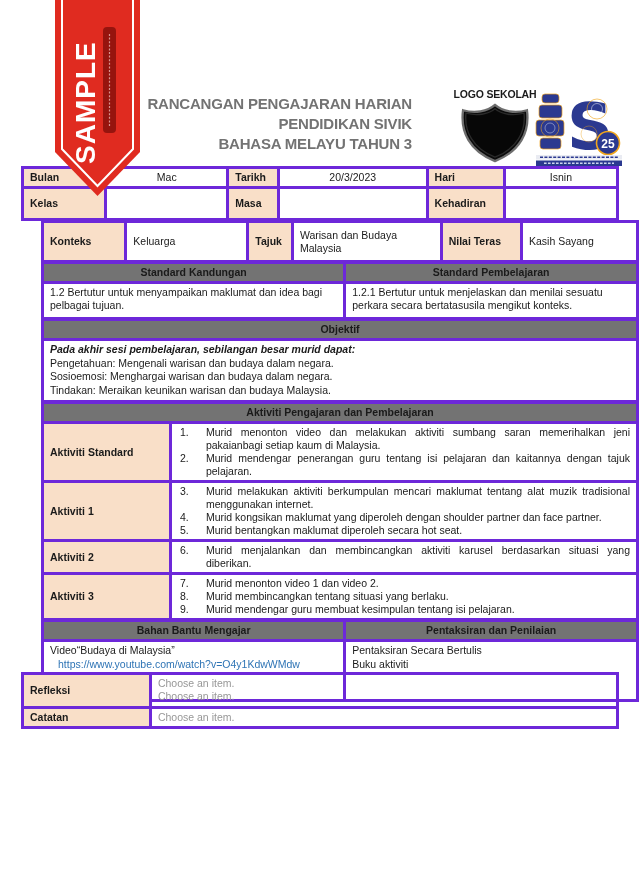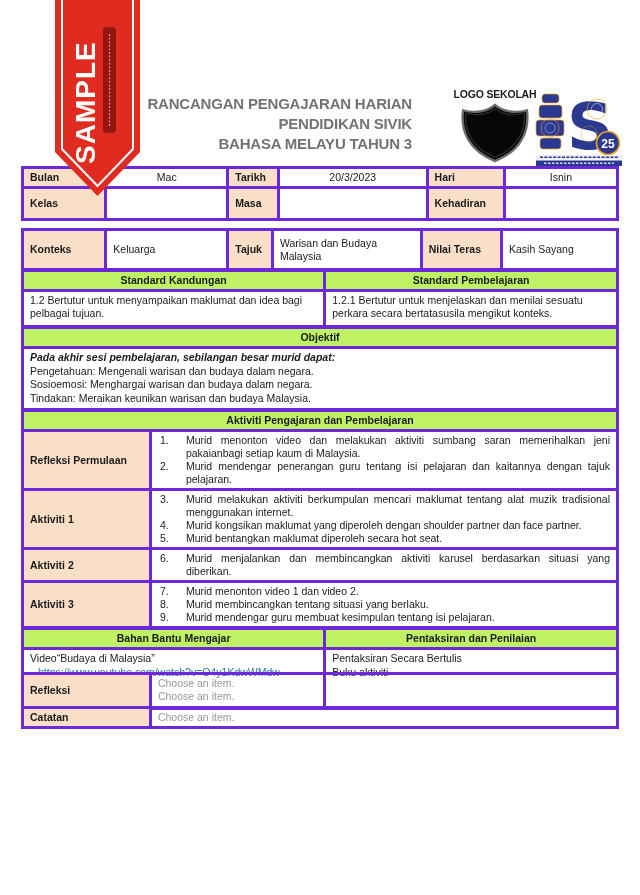--- a/index.html
+++ b/index.html
@@ -18,26 +18,26 @@
 
   
   table { border-collapse:collapse; table-layout:fixed; width:598px; font-size:10.5px; line-height:13px; }
   .tbl { position:absolute; left:21px; }
   td { border:3px solid #6d28d9; padding:2px 6px; vertical-align:middle; overflow:hidden; }
   table { border:2px solid #111; }
   .hdr { background:#F9DFC8; font-weight:bold; }
   .center { text-align:center; }
   .top { vertical-align:top; }
   .t1 { top:166px; }
-  .t2 { top:228px; }
+  .t2 { top:220px;margin-left:20px; }
   .t3 { top:672px; }
   .stack { margin:0; }
   .mt { margin-top:-2px; }
 
-  .sec-hdr { background:#bef264; font-weight:bold; text-align:center; height:18px; padding:2px 4px; }
+  .sec-hdr { background:#737373; font-weight:bold; text-align:center; height:18px; padding:2px 4px; }
   .obj-block { padding:2px 6px 3px 6px; }
   .obj-block div { margin-bottom:0.5px; }
   .bi { font-weight:bold; font-style:italic; }
   .b { font-weight:normal; }
 
   .num-item { display:flex; margin:0 0 0 2px; }
   .num-item .num { width:26px; flex:0 0 26px; }
   .num-item .txt { flex:1; text-align:justify; }
 
   .label-cell { background:#F9DFC8; font-weight:bold; vertical-align:middle; }
@@ -190,21 +190,21 @@
     <table class="stack mt">
       <colgroup>
           <col style="width:21.5%">
           <col style="width:78.5%">
         </colgroup>
       <tbody>
           <tr>
         <td class="sec-hdr" colspan="2">Aktiviti Pengajaran dan Pembelajaran</td>
       </tr>
       <tr style="height:58px">
-        <td class="label-cell">Refleksi Permulaan</td>
+        <td class="label-cell">Aktiviti Standard</td>
         <td class="top">
           <div class="num-item">
                 <span class="num">1.</span>
                 <span class="txt">Murid menonton video dan melakukan aktiviti sumbang saran memerihalkan jeni pakaianbagi setiap kaum di Malaysia.</span>
               </div>
           <div class="num-item">
                 <span class="num">2.</span>
                 <span class="txt">Murid mendengar penerangan guru tentang isi pelajaran dan kaitannya dengan tajuk pelajaran.</span>
               </div>
         </td>

